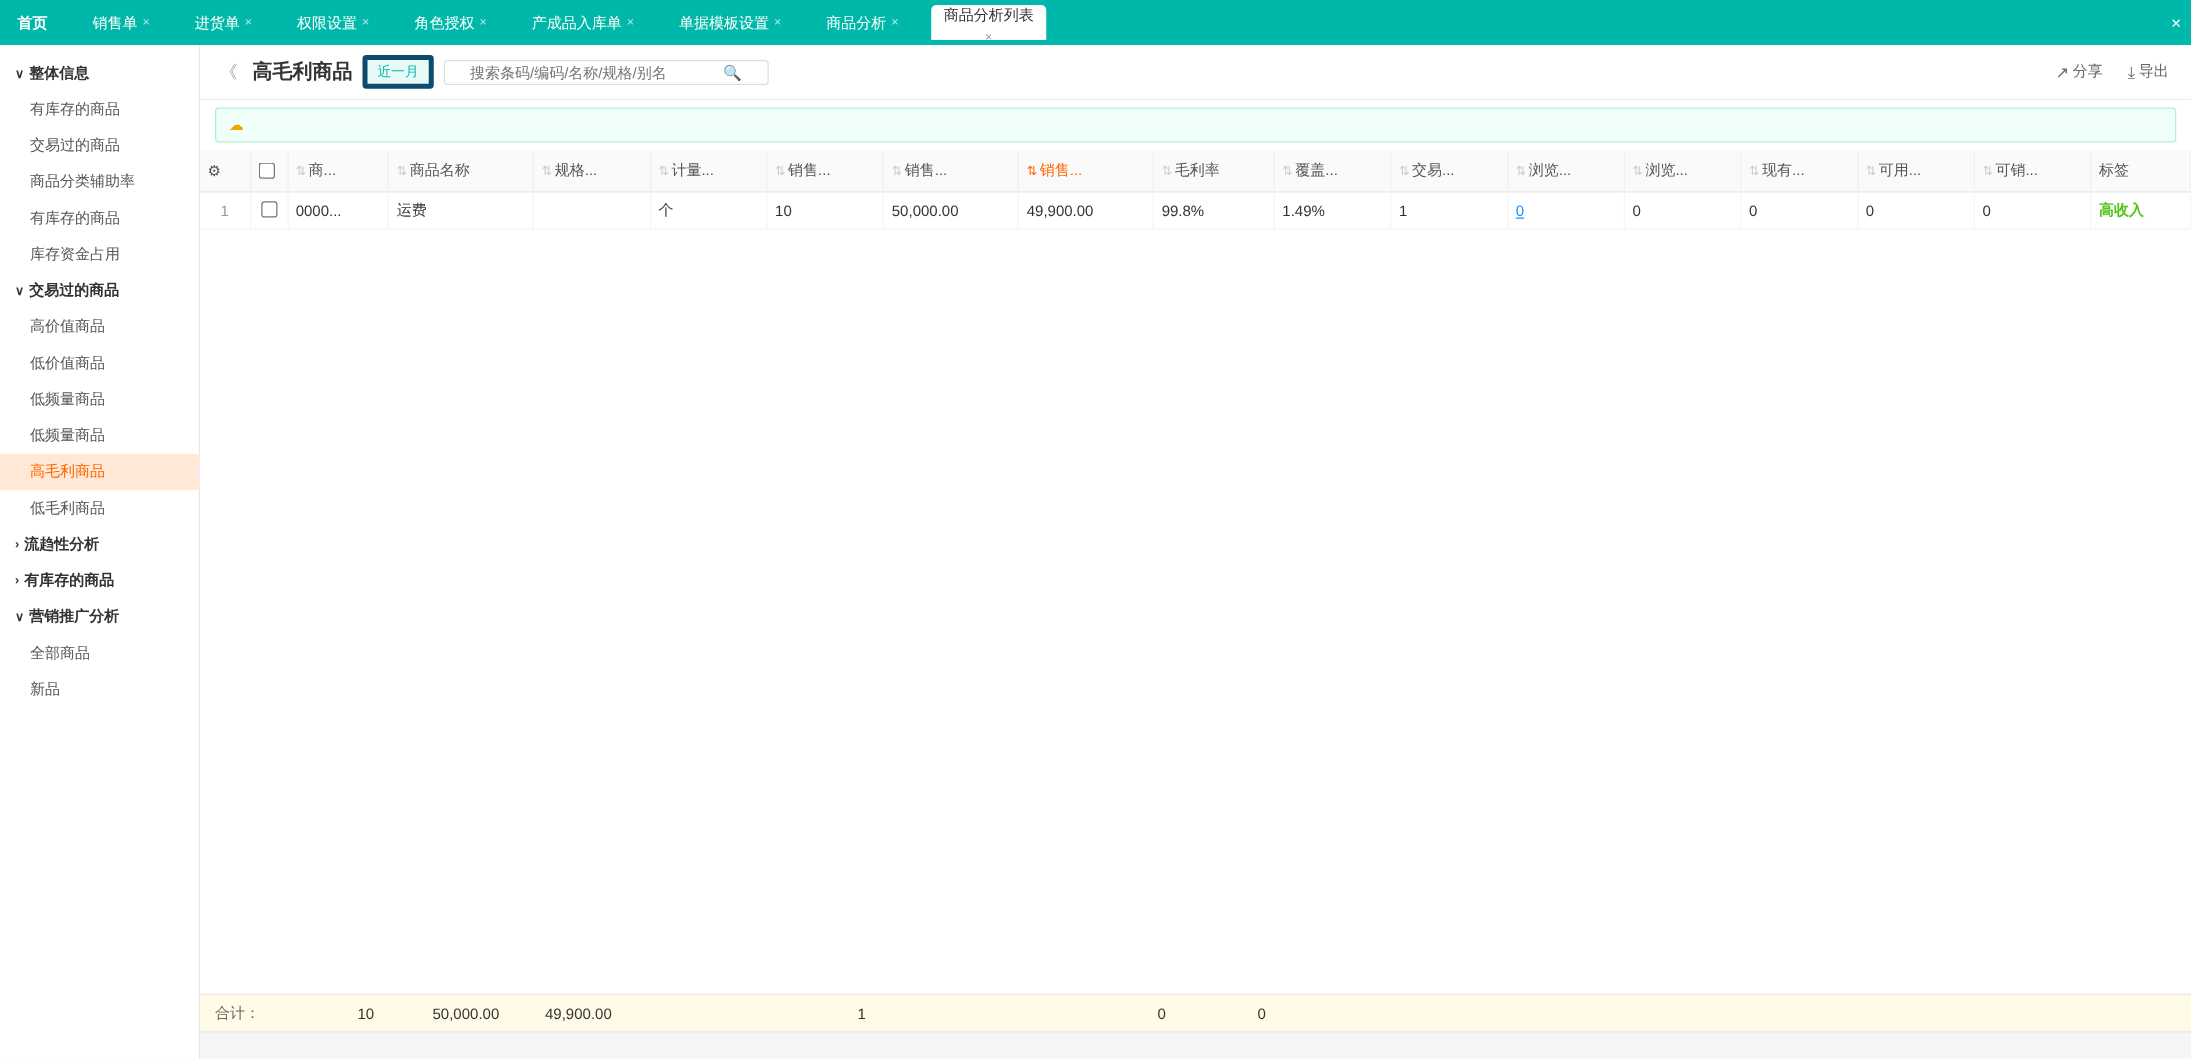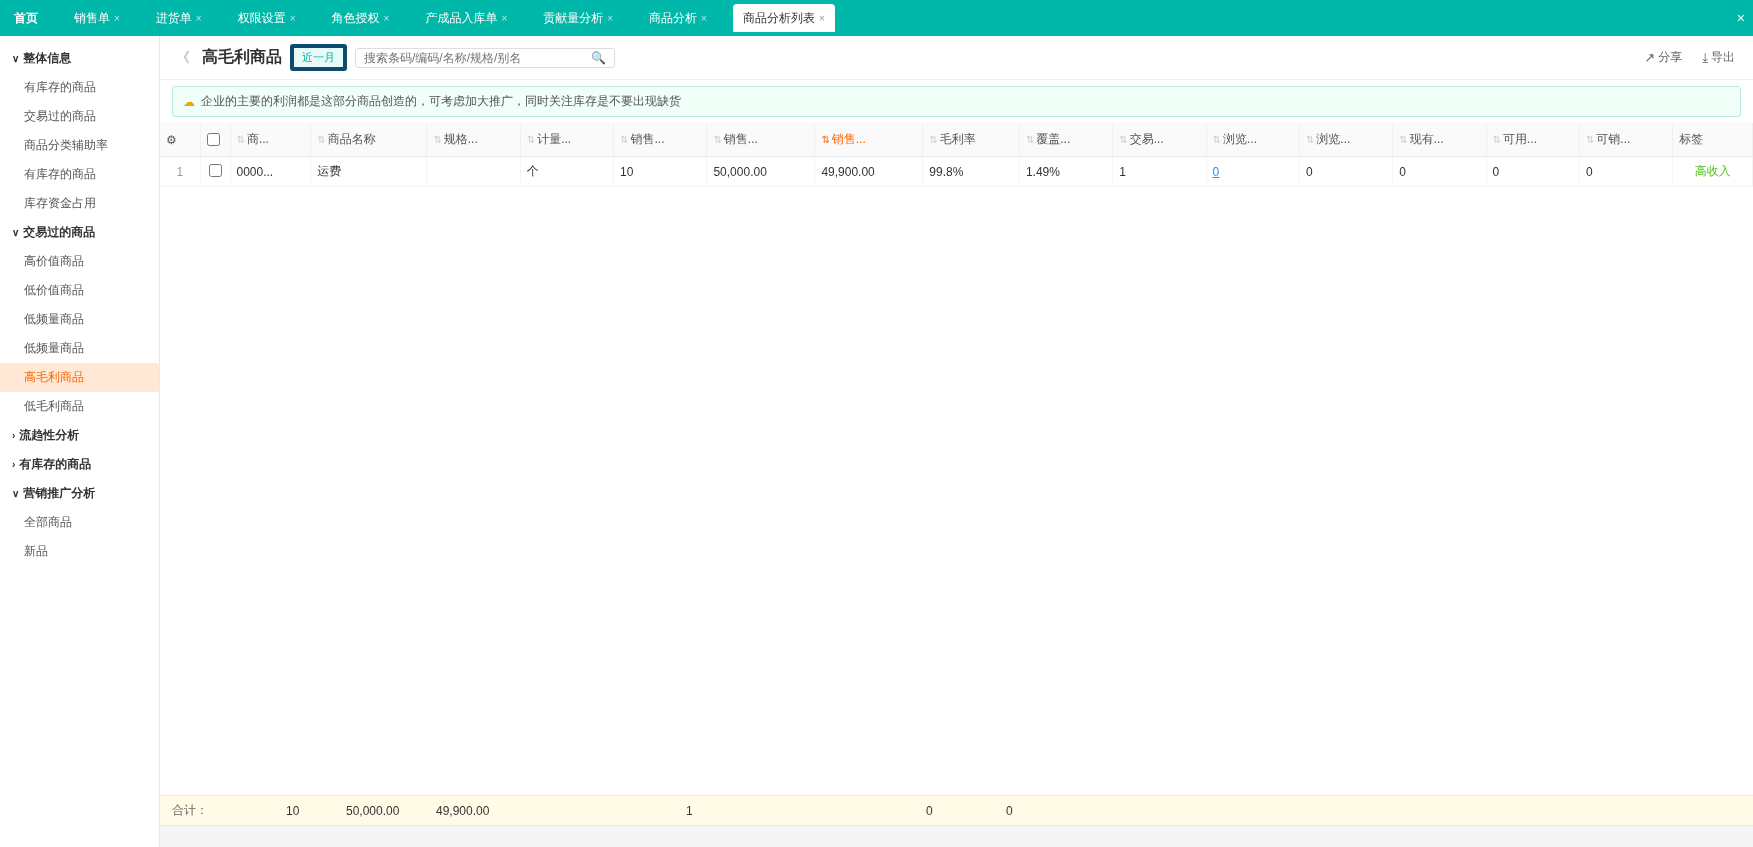--- a/index.html
+++ b/index.html
@@ -21,21 +21,21 @@
       align-items: center;
       height: 28px;
       padding: 0 10px;
       border-radius: 4px 4px 0 0;
       cursor: pointer;
       color: #fff;
       white-space: nowrap;
       font-size: 12px;
       gap: 4px;
     }
-    .nav-tab.active { background: #fff; color: #333; border-radius: 4px 4px 0 0; }
+    .nav-tab.active { background: #fff; color: #333; border-radius: 4px 4px 0 0; flex-direction: column; }
     .nav-tab .close-x { font-size: 10px; color: rgba(255,255,255,0.7); cursor: pointer; }
     .nav-tab.active .close-x { color: #999; }
     .nav-tab-home { font-weight: bold; }
     .top-nav-close {
       position: absolute;
       right: 8px;
       top: 50%;
       transform: translateY(-50%);
       color: #fff;
       cursor: pointer;
@@ -115,21 +115,21 @@
       border-radius: 3px;
       cursor: pointer;
       font-size: 11px;
       background: #e8faf8;
     }
     .search-box {
       display: flex;
       align-items: center;
       border: 1px solid #ddd;
       border-radius: 3px;
-      padding: 2px 8px;
+      padding: 2px 20px;
       flex: 1;
       max-width: 260px;
     }
     .search-box input {
       border: none;
       outline: none;
       font-size: 12px;
       width: 100%;
       color: #999;
     }
@@ -200,21 +200,21 @@
       border-bottom: 1px solid #f5f5f5;
     }
     tbody td {
       padding: 6px 6px;
       color: #333;
       border-right: 1px solid #f5f5f5;
       white-space: nowrap;
     }
     .col-num { width: 40px; text-align: center; color: #999; }
     .col-checkbox { width: 30px; text-align: center; }
-    .col-tag { color: #52c41a; font-weight: normal; text-align: center; }
+    .col-tag { color: #52c41a; font-weight: bold; }
 
     
     .table-footer {
       position: absolute;
       bottom: 22px;
       left: 160px;
       right: 0;
       background: #fffbe6;
       border-top: 1px solid #e8e8e8;
       display: flex;
@@ -270,21 +270,21 @@
   </div>
   <div class="nav-tab">
     <span>角色授权</span>
     <span class="close-x">×</span>
   </div>
   <div class="nav-tab">
     <span>产成品入库单</span>
     <span class="close-x">×</span>
   </div>
   <div class="nav-tab">
-    <span>贡献量分析</span>
+    <span>单据模板设置</span>
     <span class="close-x">×</span>
   </div>
   <div class="nav-tab">
     <span>商品分析</span>
     <span class="close-x">×</span>
   </div>
   <div class="nav-tab active">
     <span>商品分析列表</span>
     <span class="close-x">×</span>
   </div>
@@ -377,21 +377,20 @@
         </div>
         <div class="action-btn">
           <span style="font-size:13px;">⤓</span>
           <span>导出</span>
         </div>
       </div>
     </div>
 
     <div class="info-banner">
       <span class="info-icon">☁</span>
-      <span>企业的主要的利润都是这部分商品创造的，可考虑加大推广，同时关注库存是不要出现缺货</span>
     </div>
 
     <div class="table-container">
       <table>
         <thead>
           <tr>
             <th>
               <div class="th-inner">
                 <span>⚙</span>
               </div>

